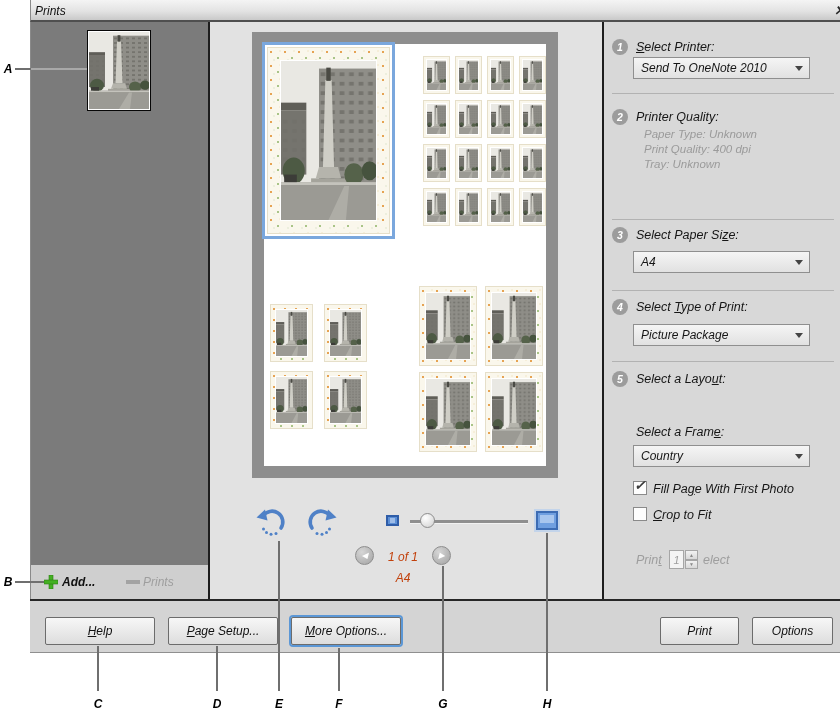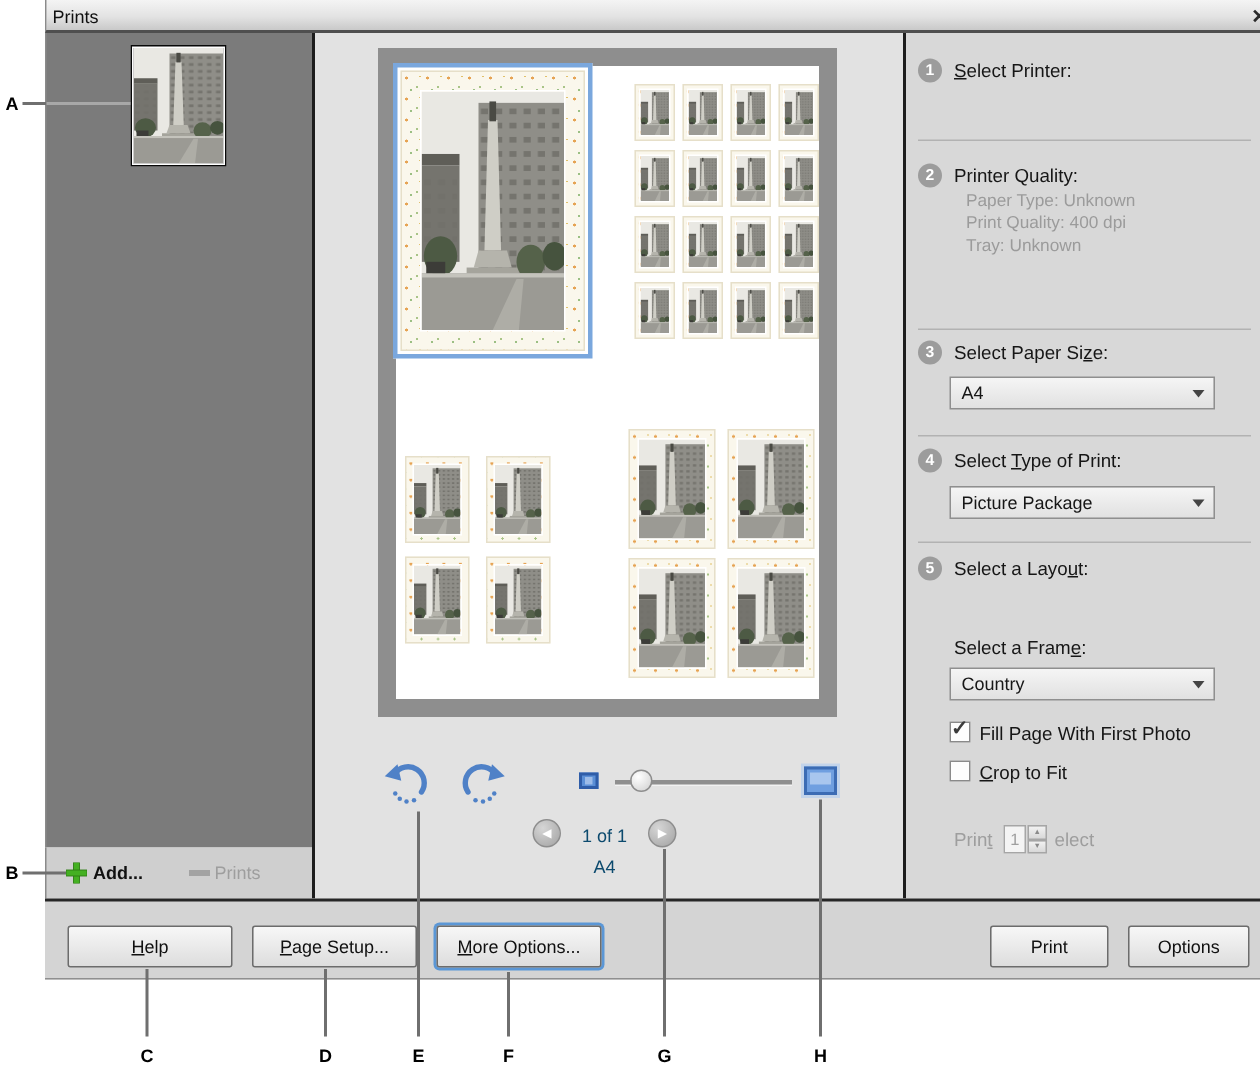--- a/index.html
+++ b/index.html
@@ -1,17 +1,17 @@
 <!DOCTYPE html>
 <html><head>
 <meta charset="utf-8">
 <style>
   html,body{margin:0;padding:0;background:#fff;}
   #stage{position:relative;width:840px;height:715px;overflow:hidden;background:#ffffff;
-         font-family:"Liberation Sans",sans-serif;-webkit-font-smoothing:antialiased;}
+         font-family:"Liberation Sans",sans-serif;font-style:italic;-webkit-font-smoothing:antialiased;}
   u{text-decoration:underline;}
   .abs{position:absolute;}
 
   
   .titlebar{position:absolute;left:30px;top:0;width:810px;height:22px;
             background:linear-gradient(#f4f4f4,#e3e3e3 55%,#c9c9c9);
             border-bottom:2px solid #4f4f4f;border-left:1px solid #8a8a8a;box-sizing:border-box;overflow:hidden;}
   .titlebar .title{position:absolute;left:4px;top:4px;font-size:12px;color:#101010;}
   .titlebar .close{position:absolute;right:-5px;top:3px;font-size:13px;font-weight:bold;color:#2a2a2a;cursor:default;}
   .left-panel{position:absolute;left:30px;top:22px;width:178px;height:543px;background:#7b7b7b;border-left:1px solid #8a8a8a;box-sizing:border-box;}
@@ -45,21 +45,21 @@
   .page-frame{position:absolute;left:252px;top:32px;width:306px;height:446px;background:#8e8e8e;box-sizing:border-box;padding:12px;}
   .page{position:relative;width:282px;height:422px;background:#ffffff;}
 
   .thumb{position:absolute;left:87px;top:30px;width:64px;height:81px;border:2px solid #070707;box-sizing:border-box;display:flex;background:#fff;}
 
   
   .navbtn{position:absolute;width:19px;height:19px;border-radius:50%;
           background:radial-gradient(circle at 35% 30%,#d6d6d6,#a2a2a2);
           border:1px solid #8d8d8d;box-sizing:border-box;color:#ffffff;font-size:8px;
           display:flex;align-items:center;justify-content:center;}
-  .pagetext{position:absolute;font-size:12px;color:#0c4a6e;text-align:center;}
+  .pagetext{position:absolute;font-size:12px;color:#c2410c;text-align:center;}
   .zoom-sq-small{position:absolute;left:386px;top:515px;width:13px;height:11px;background:#5b8fd6;border:2px solid #2f5da8;box-sizing:border-box;}
   .zoom-sq-small i{position:absolute;left:2px;top:1px;right:2px;bottom:1px;background:#9dbce8;display:block;}
   .zoom-sq-big{position:absolute;left:536px;top:511px;width:22px;height:19px;background:#6f9fe0;border:2px solid #3c6cb4;
                box-shadow:0 0 0 2px #c3d4ea;box-sizing:border-box;}
   .zoom-sq-big i{position:absolute;left:2px;top:2px;right:2px;bottom:5px;background:#a8c6ee;display:block;}
   .slider-track{position:absolute;left:410px;top:520px;width:118px;height:3px;background:#8f8f8f;border-bottom:1px solid #f2f2f2;}
   .slider-thumb{position:absolute;left:420px;top:513px;width:15px;height:15px;border-radius:50%;
                 background:radial-gradient(circle at 35% 30%,#ffffff,#cfcfcf);border:1px solid #8d8d8d;box-sizing:border-box;}
 
   
@@ -323,20 +323,24 @@
     <span>◀</span>
   </div>
   <div class="pagetext" style="left:378px;top:550px;width:50px">1 of 1</div>
   <div class="navbtn" style="left:432px;top:546px">
     <span>▶</span>
   </div>
   <div class="pagetext" style="left:381px;top:571px;width:44px">A4</div>
 
   <div class="stepnum" style="left:612px;top:39px">1</div>
   <div class="slabel" style="left:636px;top:40px"><u>S</u>elect Printer:</div>
+  <div class="dd" style="left:633px;top:57px">
+    <span>Send To OneNote 2010</span>
+    <span class="arr"></span>
+  </div>
   <div class="sep" style="top:93px"></div>
 
   <div class="stepnum" style="left:612px;top:109px">2</div>
   <div class="slabel" style="left:636px;top:110px">Printer Quality:</div>
   <div class="gray-detail" style="left:644px;top:128px">Paper Type: Unknown</div>
   <div class="gray-detail" style="left:644px;top:143px">Print Quality: 400 dpi</div>
   <div class="gray-detail" style="left:644px;top:158px">Tray: Unknown</div>
   <div class="sep" style="top:219px"></div>
 
   <div class="stepnum" style="left:612px;top:227px">3</div>

